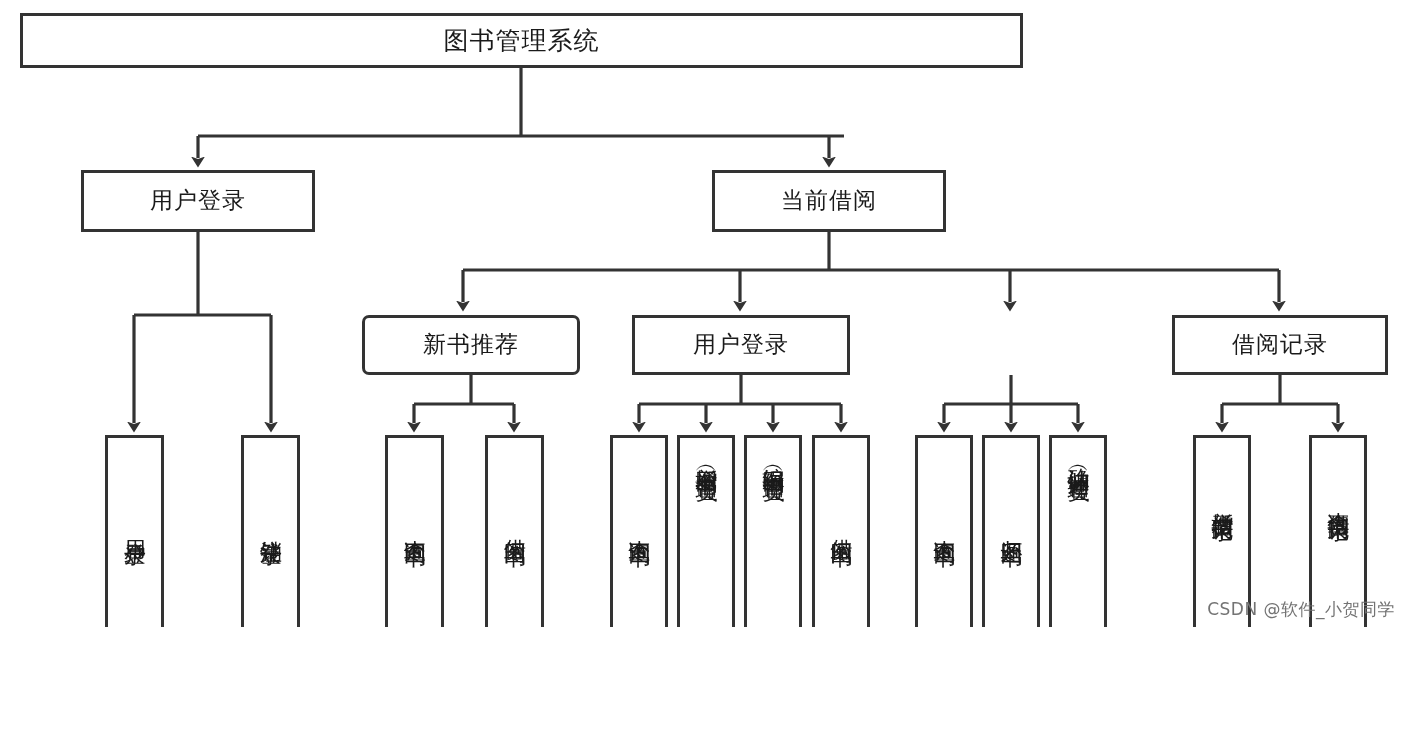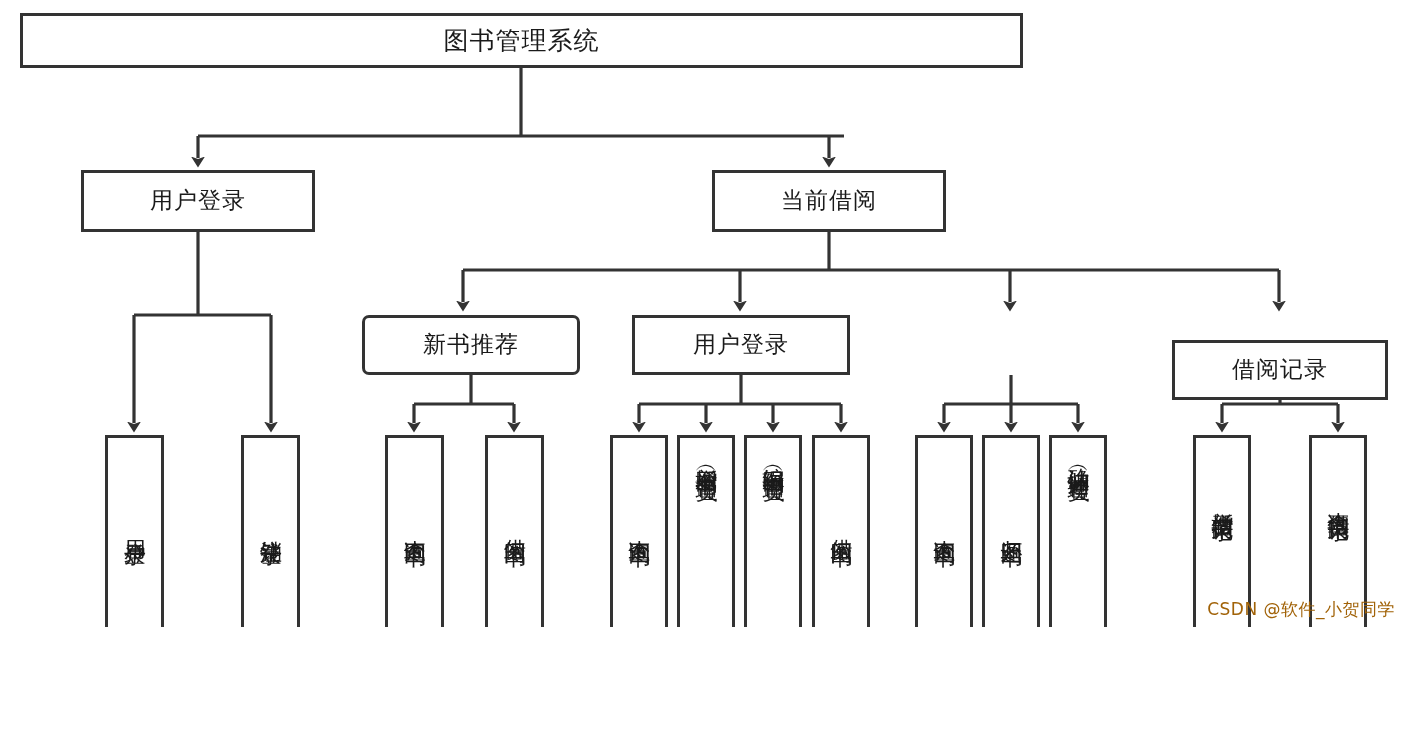--- a/index.html
+++ b/index.html
@@ -65,21 +65,21 @@
     margin-top: 50px;
   }
   .leaf-long .vtext {
     margin-top: 6px;
   }
   .watermark {
     position: absolute;
     right: 10px;
     bottom: 6px;
     font-size: 17px;
-    color: #a16207;
+    color: #737373;
     letter-spacing: 0.5px;
     white-space: nowrap;
   }
 </style>
 </head>
 <body>
 
 <div id="canvas">
 
   <svg class="wires" viewBox="0 0 1405 747">
@@ -136,21 +136,21 @@
 
   <div class="node horiz" style="left:81px; top:170px; width:234px; height:62px;">用户登录</div>
 
   <div class="node horiz" style="left:712px; top:170px; width:234px; height:62px;">当前借阅</div>
 
   <div class="node horiz" style="left:362px; top:315px; width:218px; height:60px;border-radius:7px;">新书推荐</div>
 
   <div class="node horiz" style="left:632px; top:315px; width:218px; height:60px;">用户登录</div>
 
 
-  <div class="node horiz" style="left:1172px; top:315px; width:216px; height:60px;margin-top:25px;">借阅记录</div>
+  <div class="node horiz" style="left:1172px; top:315px; width:216px; height:60px;">借阅记录</div>
 
   <div class="node leaf leaf-short" style="left:105px; top:435px; width:59px; height:300px;">
     <span class="vtext">用户登录</span>
   </div>
 
   <div class="node leaf leaf-short" style="left:241px; top:435px; width:59px; height:300px;">
     <span class="vtext">注销登录</span>
   </div>
 
   <div class="node leaf leaf-short" style="left:385px; top:435px; width:59px; height:300px;">

